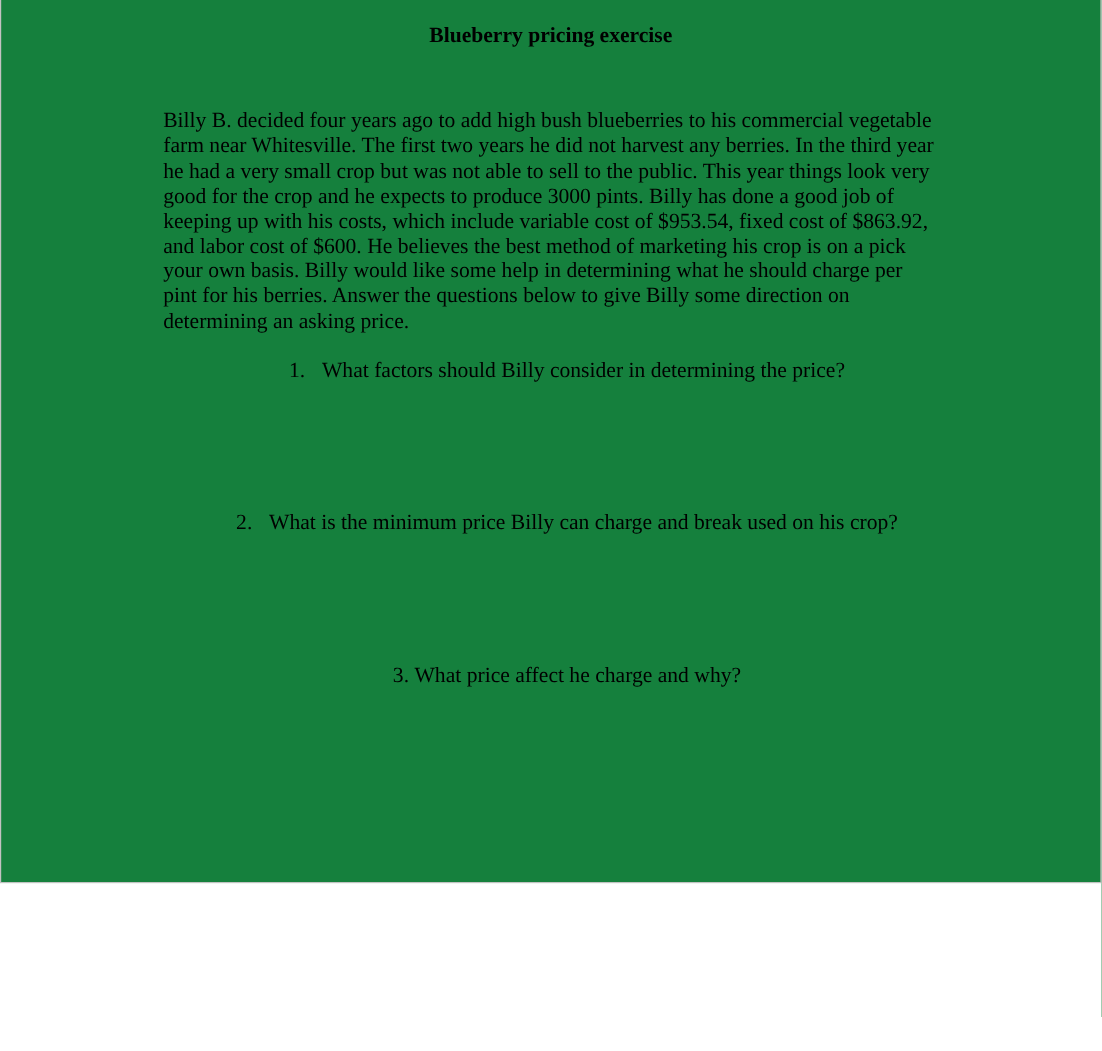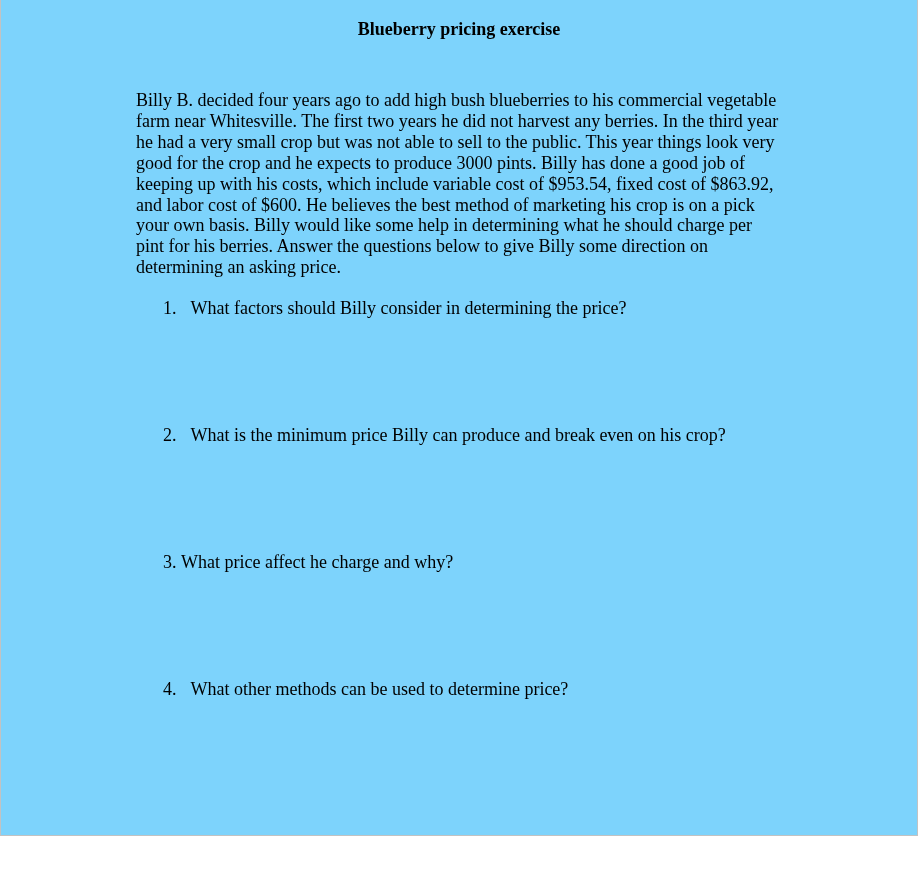--- a/index.html
+++ b/index.html
@@ -2,23 +2,23 @@
 <html><head>
 <meta charset="utf-8">
 <style>
   html, body {
     margin: 0;
     padding: 0;
     background: #ffffff;
   }
   .page {
     width: 918px;
-    height: 836px;
+    height: 736px;
     box-sizing: border-box;
-    background: #7dd3fc;
+    background: #15803d;
     border-left: 1px solid #c2c2c2;
     border-right: 1px solid #c2c2c2;
     border-bottom: 1px solid #c2c2c2;
     overflow: hidden;
     font-family: "Liberation Serif", "DejaVu Serif", serif;
     font-size: 18px;
     color: #000000;
   }
   .content {
     padding: 18px 135px 0 135px;
@@ -33,20 +33,21 @@
   .intro {
     margin: 50px 0 0 0;
     line-height: 20.9px;
     white-space: pre-line;
   }
   .question {
     margin: 106px 0 0 0;
     line-height: 21px;
     text-indent: 27px;
     white-space: pre-line;
+    text-align: center;
   }
   .question.first {
     margin-top: 20px;
   }
   .gap-tab {
     display: inline-block;
     width: 14px;
   }
   .gap-sp {
     display: inline-block;
@@ -66,22 +67,21 @@
 he had a very small crop but was not able to sell to the public. This year things look very
 good for the crop and he expects to produce 3000 pints. Billy has done a good job of
 keeping up with his costs, which include variable cost of $953.54, fixed cost of $863.92,
 and labor cost of $600. He believes the best method of marketing his crop is on a pick
 your own basis. Billy would like some help in determining what he should charge per
 pint for his berries. Answer the questions below to give Billy some direction on
 determining an asking price.</p>
 
     <p class="question first"><span>1.</span><span class="gap-tab"></span><span>What factors should Billy consider in determining the price?</span></p>
 
-    <p class="question"><span>2.</span><span class="gap-tab"></span><span>What is the minimum price Billy can produce and break even on his crop?</span></p>
+    <p class="question"><span>2.</span><span class="gap-tab"></span><span>What is the minimum price Billy can charge and break used on his crop?</span></p>
 
     <p class="question"><span>3.</span><span class="gap-sp"></span><span>What price affect he charge and why?</span></p>
 
-    <p class="question"><span>4.</span><span class="gap-tab"></span><span>What other methods can be used to determine price?</span></p>
 
 
 
   </div>
 </div>
 
 </body></html>

